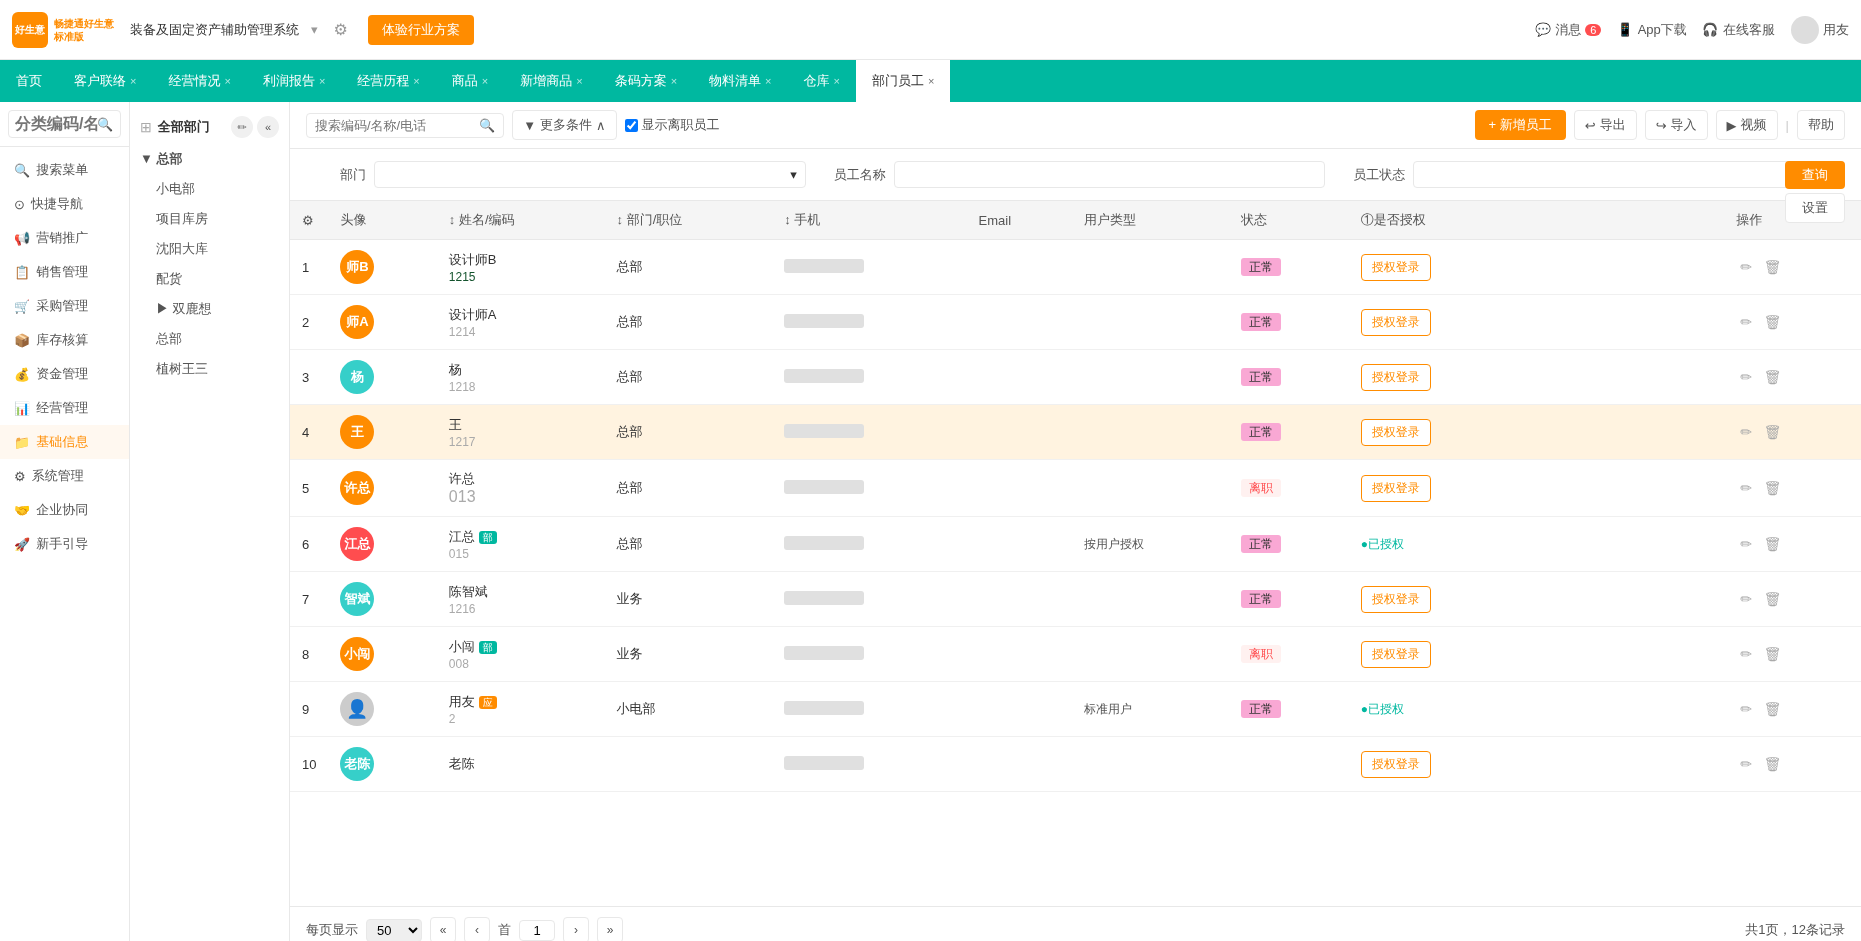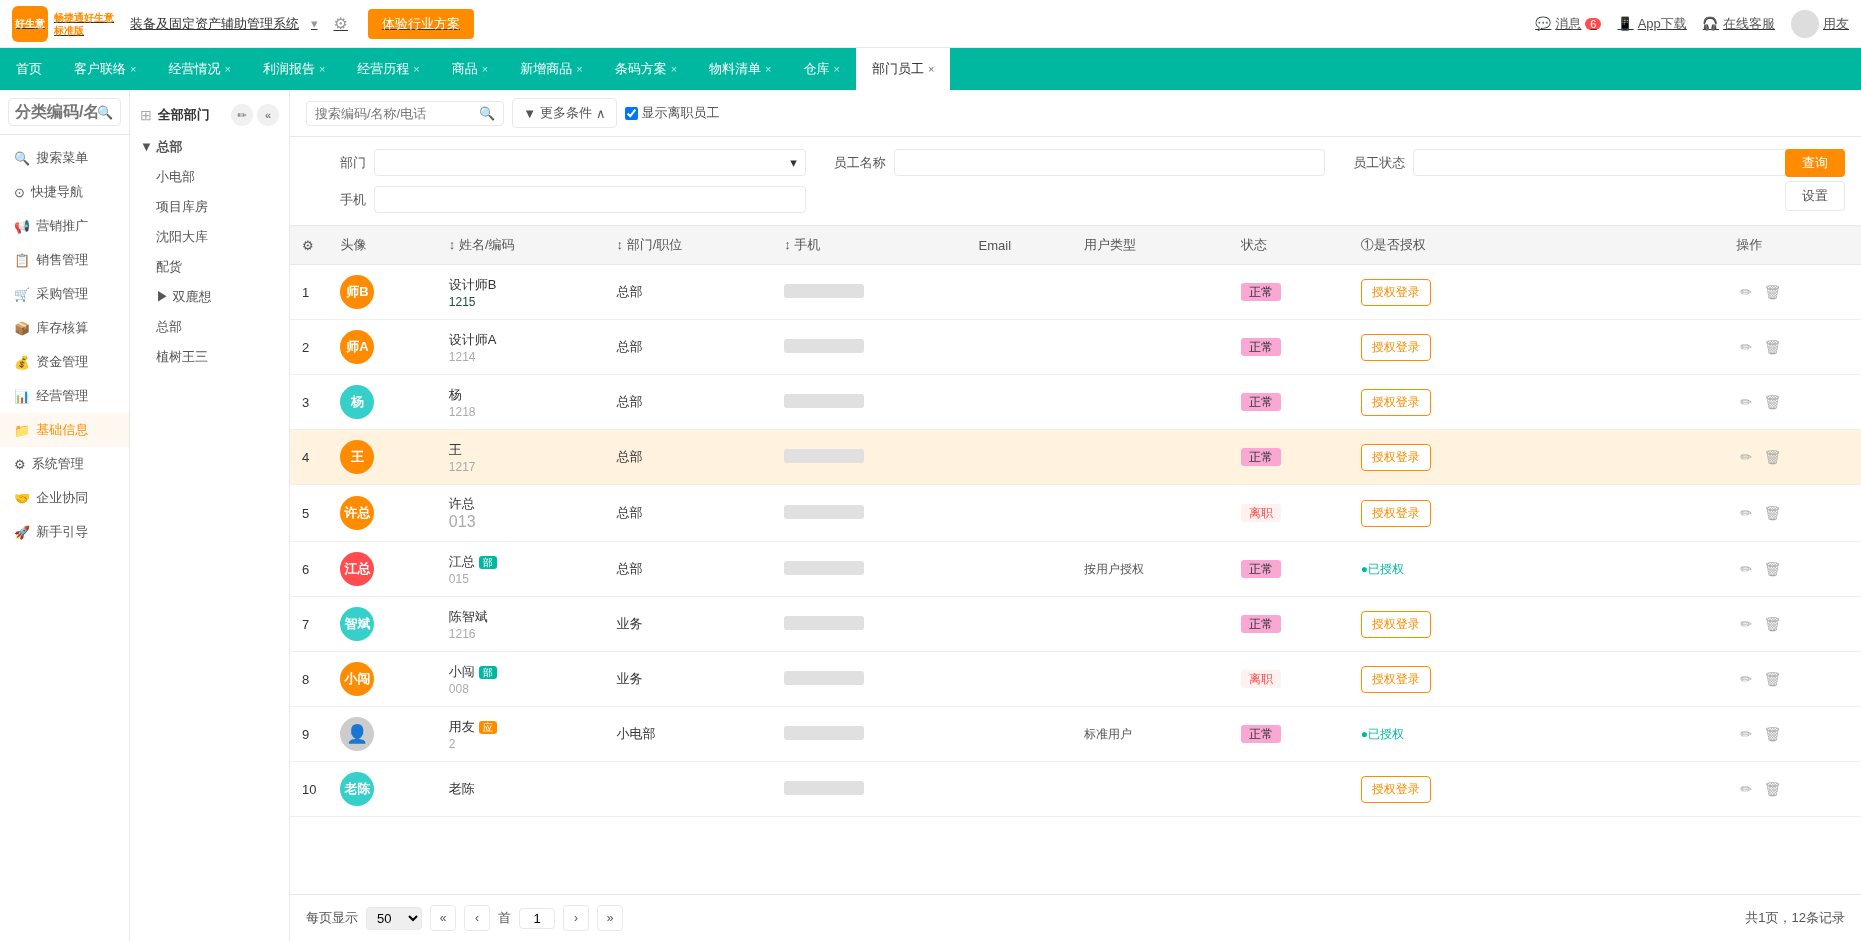--- a/index.html
+++ b/index.html
@@ -1,19 +1,19 @@
 <!DOCTYPE html>
 <html><head>
   <meta charset="utf-8">
   <style>
     * { box-sizing: border-box; margin: 0; padding: 0; }
     body { font-family: 'Microsoft YaHei', Arial, sans-serif; font-size: 13px; background: #f5f5f5; color: #333; }
 
     
-    .top-bar { height: 48px; background: #fff; display: flex; align-items: center; padding: 8px 12px; border-bottom: 1px solid #e8e8e8; gap: 8px; text-decoration: underline; }
+    .top-bar { height: 60px; background: #fff; display: flex; align-items: center; padding: 8px 12px; border-bottom: 1px solid #e8e8e8; gap: 8px; }
     .logo-area { display: flex; align-items: center; gap: 6px; }
     .logo-icon { width: 36px; height: 36px; background: #ff8c00; border-radius: 6px; display: flex; align-items: center; justify-content: center; color: #fff; font-size: 10px; font-weight: bold; }
     .logo-text { font-size: 11px; color: #666; line-height: 1.3; }
     .system-title { font-size: 13px; color: #333; margin-left: 8px; }
     .title-dropdown { color: #999; margin-left: 4px; cursor: pointer; }
     .gear-icon { color: #999; cursor: pointer; font-size: 16px; margin-left: 8px; }
     .trial-btn { background: #ff8c00; color: #fff; border: none; border-radius: 4px; padding: 6px 14px; cursor: pointer; font-size: 13px; margin-left: 12px; }
     .top-right { margin-left: auto; display: flex; align-items: center; gap: 16px; }
     .top-right-item { display: flex; align-items: center; gap: 4px; color: #555; cursor: pointer; font-size: 13px; }
     .badge { background: #ff4d4f; color: #fff; border-radius: 10px; padding: 0 5px; font-size: 11px; }
@@ -232,44 +232,59 @@
       </div>
       <div class="filter-btn">
         <span>▼</span>
         <span>更多条件</span>
         <span>∧</span>
       </div>
       <label class="checkbox-wrap">
         <input type="checkbox" checked="" style="">
         <span>显示离职员工</span>
       </label>
+      <div class="toolbar-right">
+        <button class="add-btn">+ 新增员工</button>
+        <button class="action-btn">
+          <span>↩</span>
+          <span>导出</span>
+        </button>
+        <button class="action-btn">
+          <span>↪</span>
+          <span>导入</span>
+        </button>
+        <button class="action-btn">
+          <span>▶</span>
+          <span>视频</span>
+        </button>
+        <span style="color:#ccc;">|</span>
+        <button class="action-btn">
+          <span>帮助</span>
+        </button>
+      </div>
     </div>
 
     <div class="filter-form">
       <div class="filter-row">
         <span class="filter-label">部门</span>
         <div class="filter-select">
           <span></span>
           <span>▾</span>
         </div>
       </div>
       <div class="filter-row">
         <span class="filter-label">员工名称</span>
         <input class="filter-input" type="text" style="">
       </div>
       <div class="filter-row">
         <span class="filter-label">员工状态</span>
         <div class="filter-select">
           <span></span>
           <span>▾</span>
         </div>
-      </div>
-      <div class="filter-row">
-        <span class="filter-label">手机</span>
-        <input class="filter-input" type="text" style="">
       </div>
       <div class="filter-actions">
         <button class="query-btn">查询</button>
         <button class="reset-btn">设置</button>
       </div>
     </div>
 
     <div class="table-wrap">
       <table>
         <thead>

